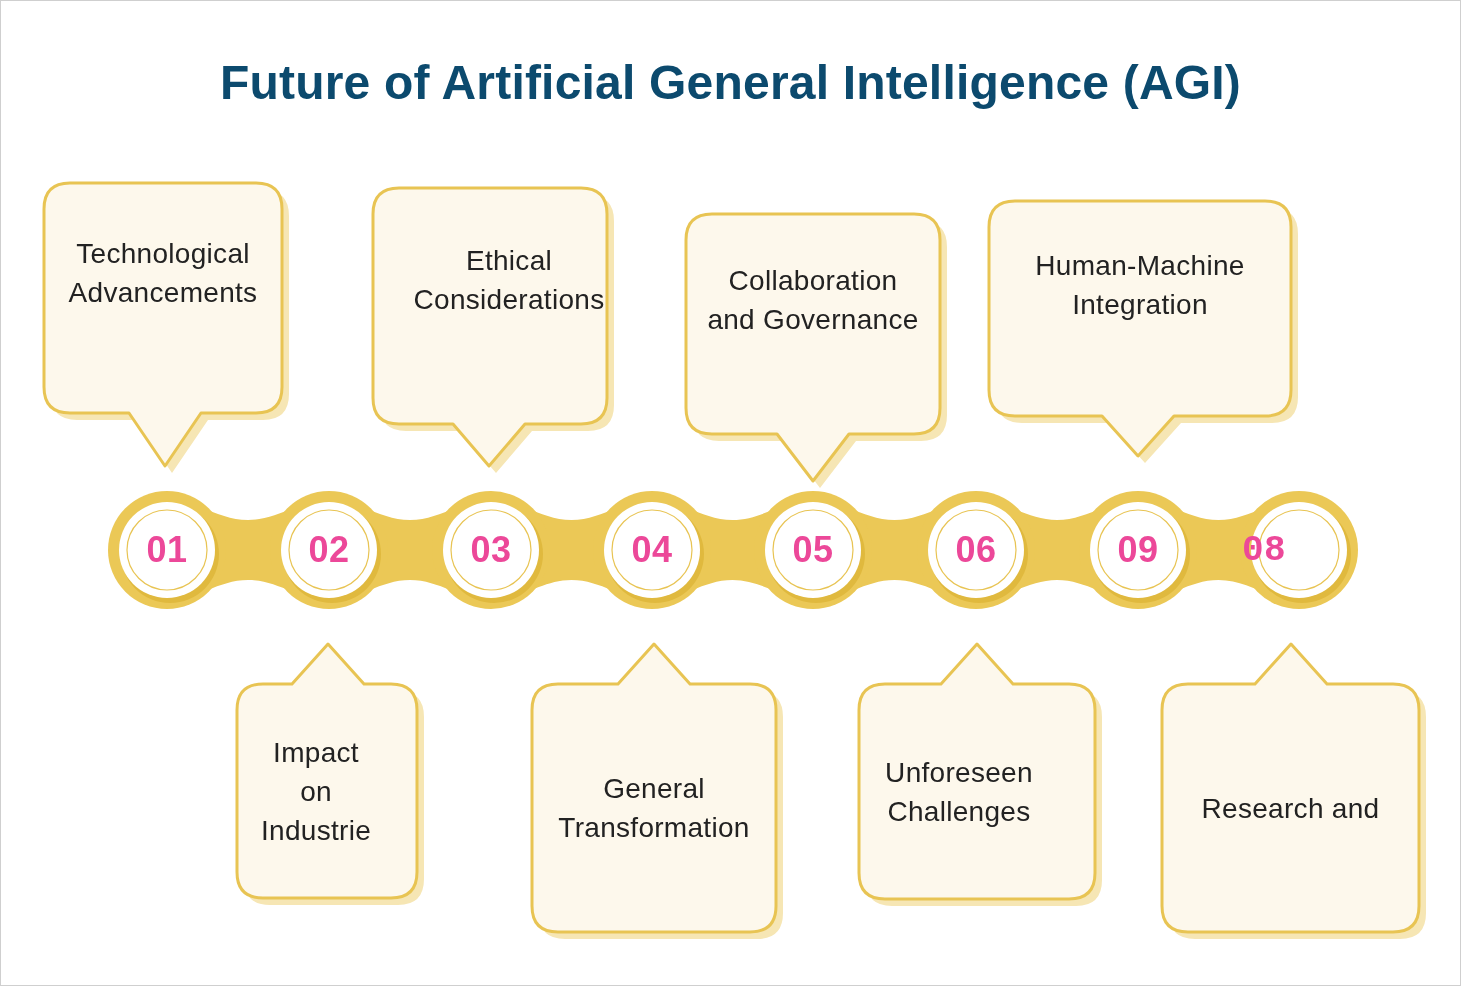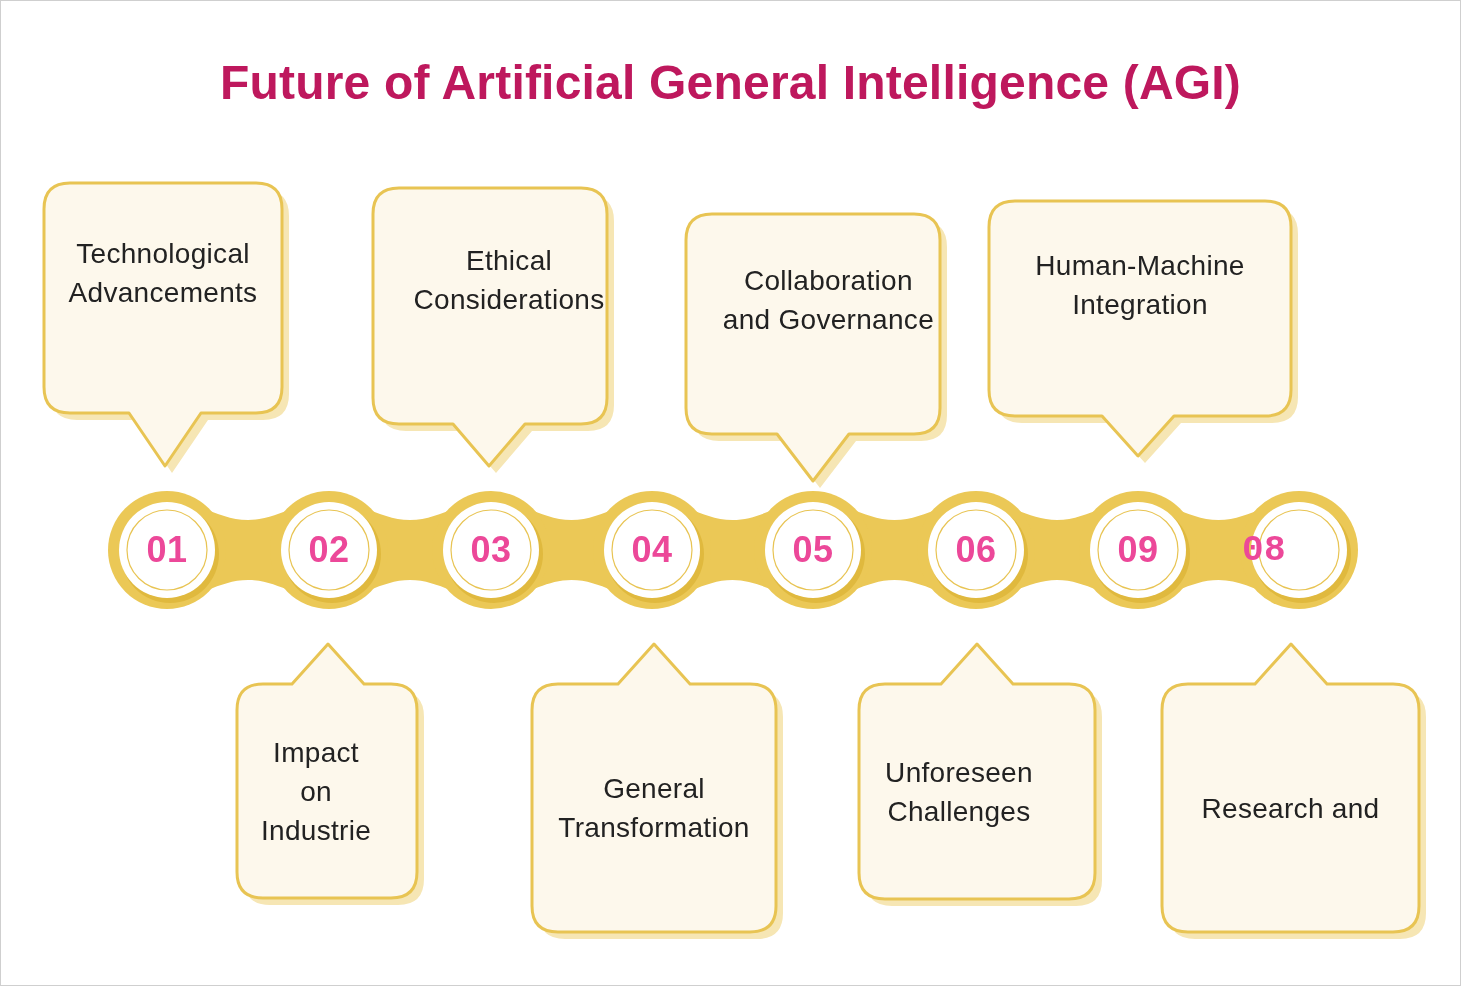--- a/index.html
+++ b/index.html
@@ -4,21 +4,21 @@
   <style>
     html, body { margin: 0; padding: 0; background: #ffffff; }
     body { width: 1461px; height: 986px; overflow: hidden; font-family: "Liberation Sans", sans-serif; }
     .frame {
       position: relative; width: 1459px; height: 984px;
       border: 1px solid #cfcfcf; background: #ffffff; box-sizing: content-box;
     }
     .title {
       position: absolute; left: 0; top: 54px; width: 1459px; text-align: center;
       font-family: "Liberation Sans", sans-serif; font-weight: 700; font-size: 48px;
-      color: #be185d; letter-spacing: 0.2px; margin: 0;
+      color: #0c4a6e; letter-spacing: 0.2px; margin: 0;
     }
     svg.diagram { position: absolute; left: 0; top: 0; }
     .callout-text {
       position: absolute; display: flex; align-items: center; justify-content: center;
       text-align: center; font-family: "Liberation Sans", sans-serif; font-size: 28px;
       line-height: 39px; color: #222222; box-sizing: border-box; padding: 0 6px;
       letter-spacing: 0.3px;
     }
     .node-label {
       position: absolute; width: 96px; height: 60px; display: flex; align-items: center;
@@ -200,21 +200,21 @@
           <div>Ethical</div>
           <div>Considerations</div>
         </div>
       </div>
       <div class="callout-text" style="left: 531px; width: 244px; top: 683px; height: 248px;">
         <div>
           <div>General</div>
           <div>Transformation</div>
         </div>
       </div>
-      <div class="callout-text" style="left: 685px; width: 254px; top: 230.6px; height: 136.4px; justify-content: flex-end;">
+      <div class="callout-text" style="left: 685px; width: 254px; top: 230.6px; height: 136.4px;">
         <div>
           <div>Collaboration</div>
           <div>and Governance</div>
         </div>
       </div>
       <div class="callout-text" style="left: 858px; width: 200px; top: 683px; height: 215px;">
         <div>
           <div>Unforeseen</div>
           <div>Challenges</div>
         </div>

